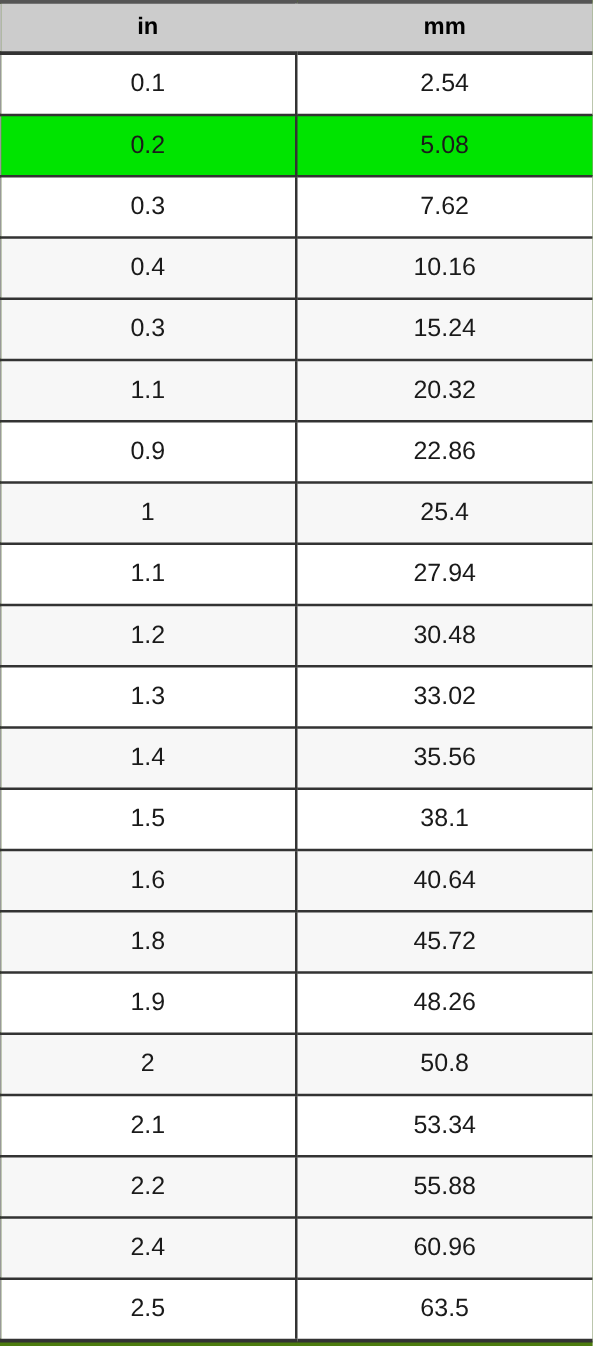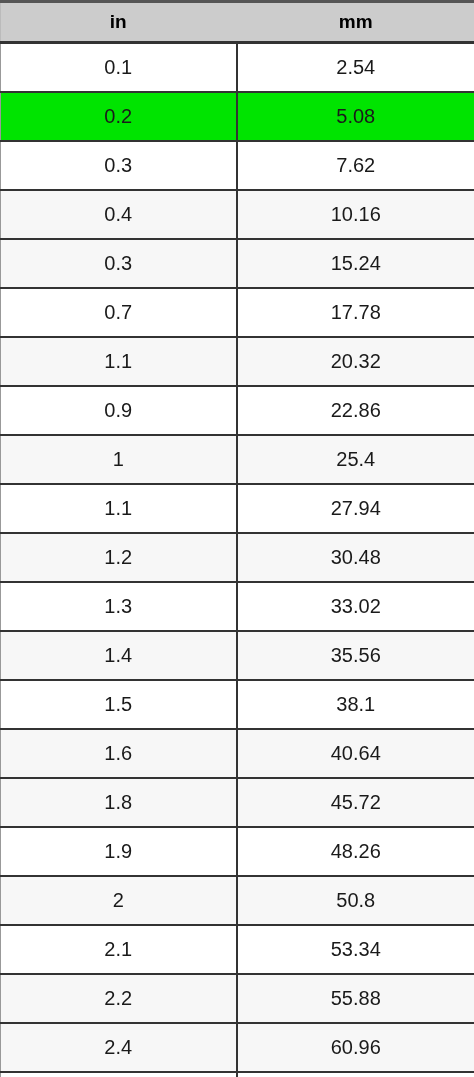--- a/index.html
+++ b/index.html
@@ -108,24 +108,20 @@
           <td class="cell-mm">7.62</td>
         </tr>
         <tr class="row-even">
           <td class="cell-in">0.4</td>
           <td class="cell-mm">10.16</td>
         </tr>
         <tr class="row-even">
           <td class="cell-in">0.3</td>
           <td class="cell-mm">15.24</td>
         </tr>
-        <tr class="row-odd">
-          <td class="cell-in">0.7</td>
-          <td class="cell-mm">17.78</td>
-        </tr>
         <tr class="row-even">
           <td class="cell-in">1.1</td>
           <td class="cell-mm">20.32</td>
         </tr>
         <tr class="row-odd">
           <td class="cell-in">0.9</td>
           <td class="cell-mm">22.86</td>
         </tr>
         <tr class="row-even">
           <td class="cell-in">1</td>

